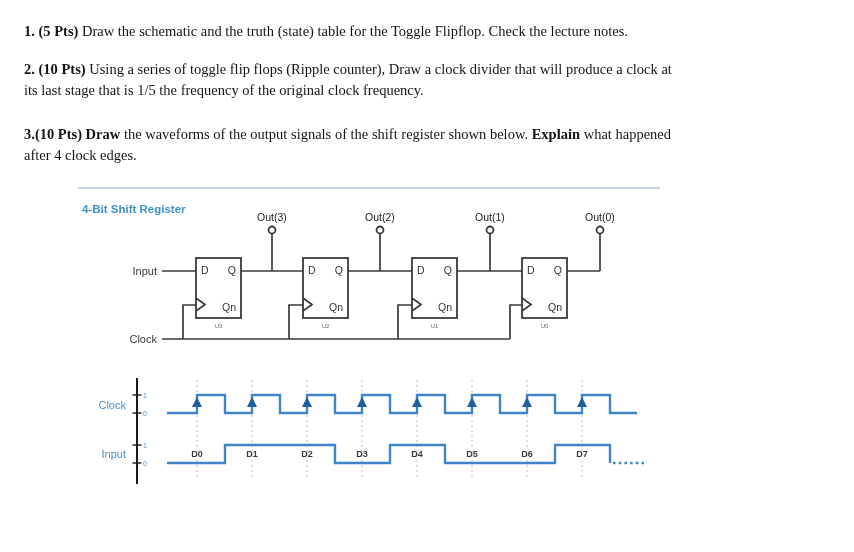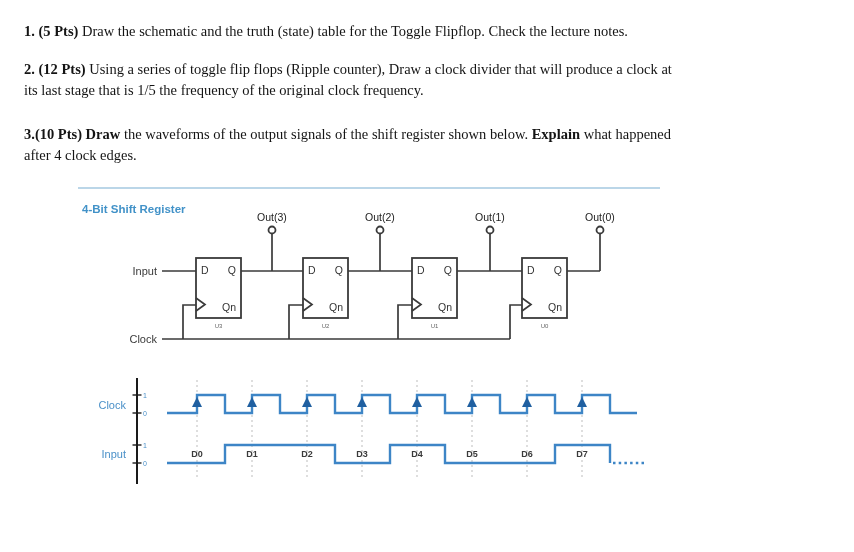--- a/index.html
+++ b/index.html
@@ -32,21 +32,21 @@
 </head>
 <body>
 
 <div class="page">
 
   <div class="questions">
       <div class="q q1">
         <div class="q-line"><span class="b">1. (5 Pts)</span><span> Draw the schematic and the truth (state) table for the Toggle Flipflop. Check the lecture notes.</span></div>
       </div>
       <div class="q q2">
-        <div class="q-line"><span class="b">2. (12 Pts)</span><span> Using a series of toggle flip flops (Ripple counter), Draw a clock divider that will produce a clock at</span></div>
+        <div class="q-line"><span class="b">2. (10 Pts)</span><span> Using a series of toggle flip flops (Ripple counter), Draw a clock divider that will produce a clock at</span></div>
         <div class="q-line"><span>its last stage that is 1/5 the frequency of the original clock frequency.</span></div>
       </div>
       <div class="q q3">
         <div class="q-line"><span class="b">3.(10 Pts) Draw</span><span> the waveforms of the output signals of the shift register shown below. </span><span class="b">Explain</span><span> what happened</span></div>
         <div class="q-line"><span>after 4 clock edges.</span></div>
       </div>
     </div>
 
   <svg width="854" height="552" viewBox="0 0 854 552">
 

